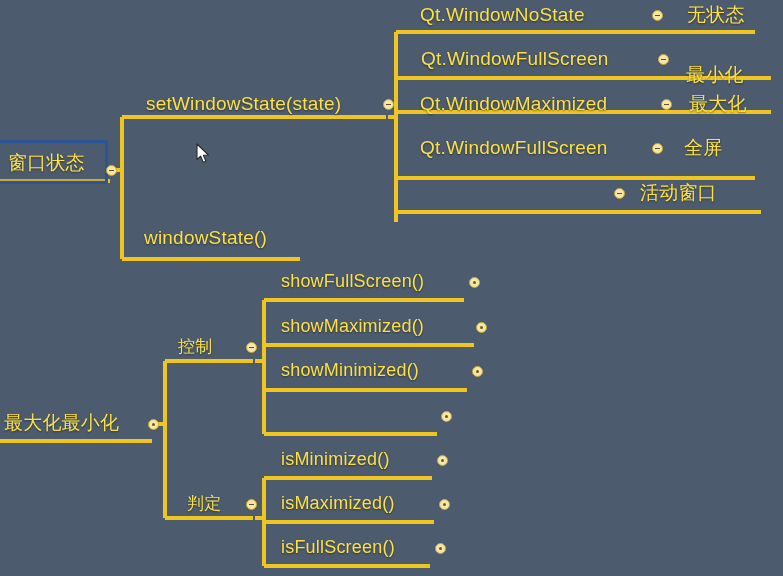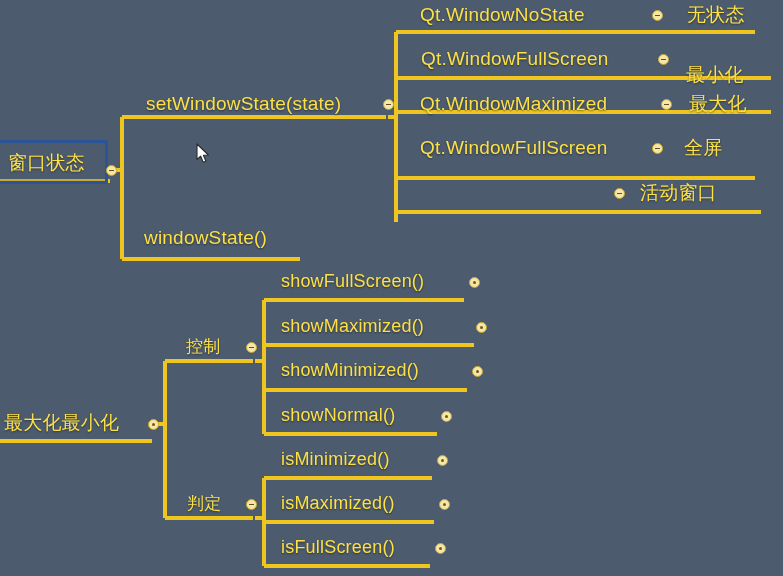--- a/index.html
+++ b/index.html
@@ -130,36 +130,35 @@
   <div class="node lat" style="left:420px;top:138px;">Qt.WindowFullScreen</div>
   <div class="dot minus" style="left:652px;top:143px;"></div>
   <div class="node cjk" style="left:684px;top:138px;">全屏</div>
 
   <div class="dot minus" style="left:614px;top:188px;"></div>
   <div class="node cjk" style="left:640px;top:183px;">活动窗口</div>
 
   <div class="node cjk" style="left:4px;top:413px;">最大化最小化</div>
   <div class="dot plus" style="left:148px;top:419px;"></div>
 
-  <div class="node cjk-sm" style="left:186px;top:338px;text-align:right;">控制</div>
+  <div class="node cjk-sm" style="left:178px;top:338px;text-align:right;">控制</div>
   <div class="dot minus" style="left:246px;top:342px;"></div>
 
   <div class="node cjk-sm" style="left:187px;top:495px;">判定</div>
   <div class="dot minus" style="left:246px;top:499px;"></div>
 
   <div class="node lat-sm" style="left:281px;top:272px;">showFullScreen()</div>
   <div class="dot plus" style="left:469px;top:277px;"></div>
 
   <div class="node lat-sm" style="left:281px;top:317px;">showMaximized()</div>
   <div class="dot plus" style="left:476px;top:322px;"></div>
 
   <div class="node lat-sm" style="left:281px;top:361px;">showMinimized()</div>
   <div class="dot plus" style="left:472px;top:366px;"></div>
 
-  <div class="node lat-sm" style="left:281px;top:406px;">showNormal()</div>
   <div class="dot plus" style="left:441px;top:411px;"></div>
 
   <div class="node lat-sm" style="left:281px;top:450px;">isMinimized()</div>
   <div class="dot plus" style="left:437px;top:455px;"></div>
 
   <div class="node lat-sm" style="left:281px;top:494px;">isMaximized()</div>
   <div class="dot plus" style="left:439px;top:499px;"></div>
 
   <div class="node lat-sm" style="left:281px;top:538px;">isFullScreen()</div>
   <div class="dot plus" style="left:435px;top:543px;"></div>

